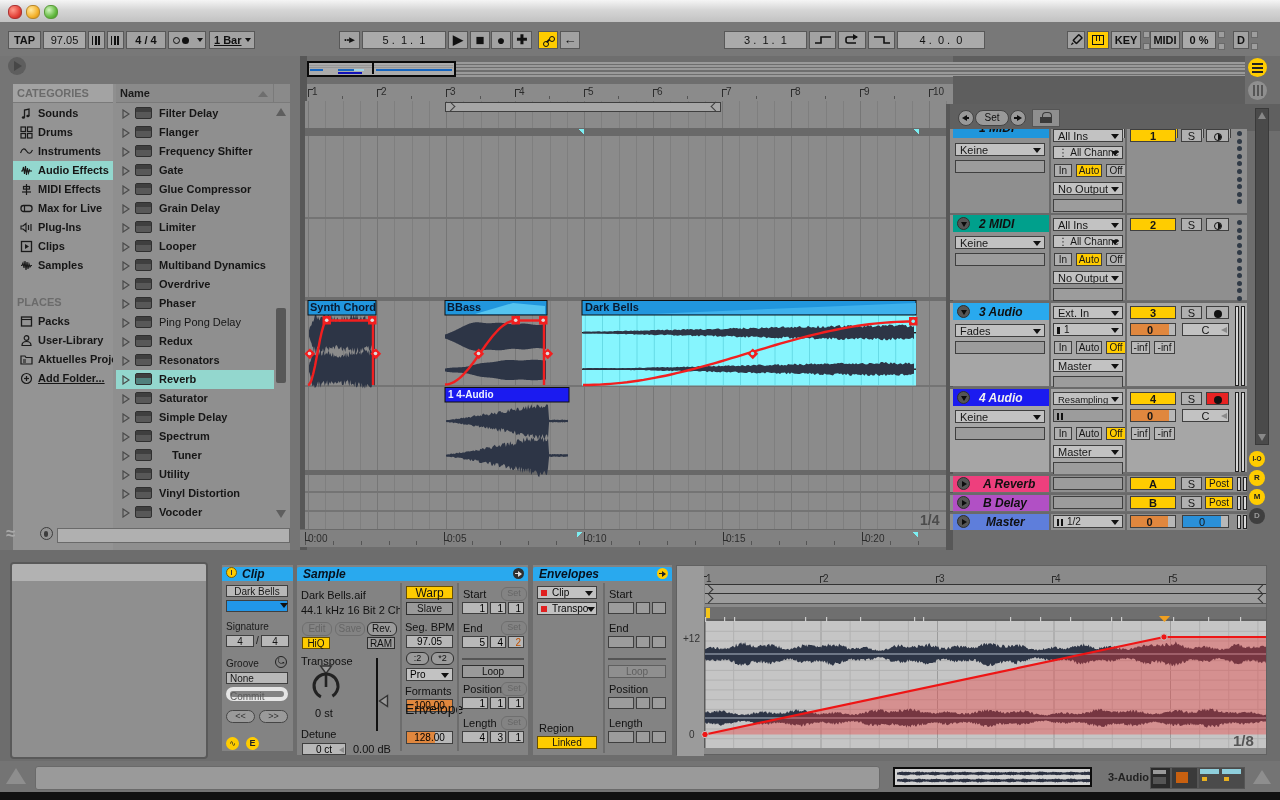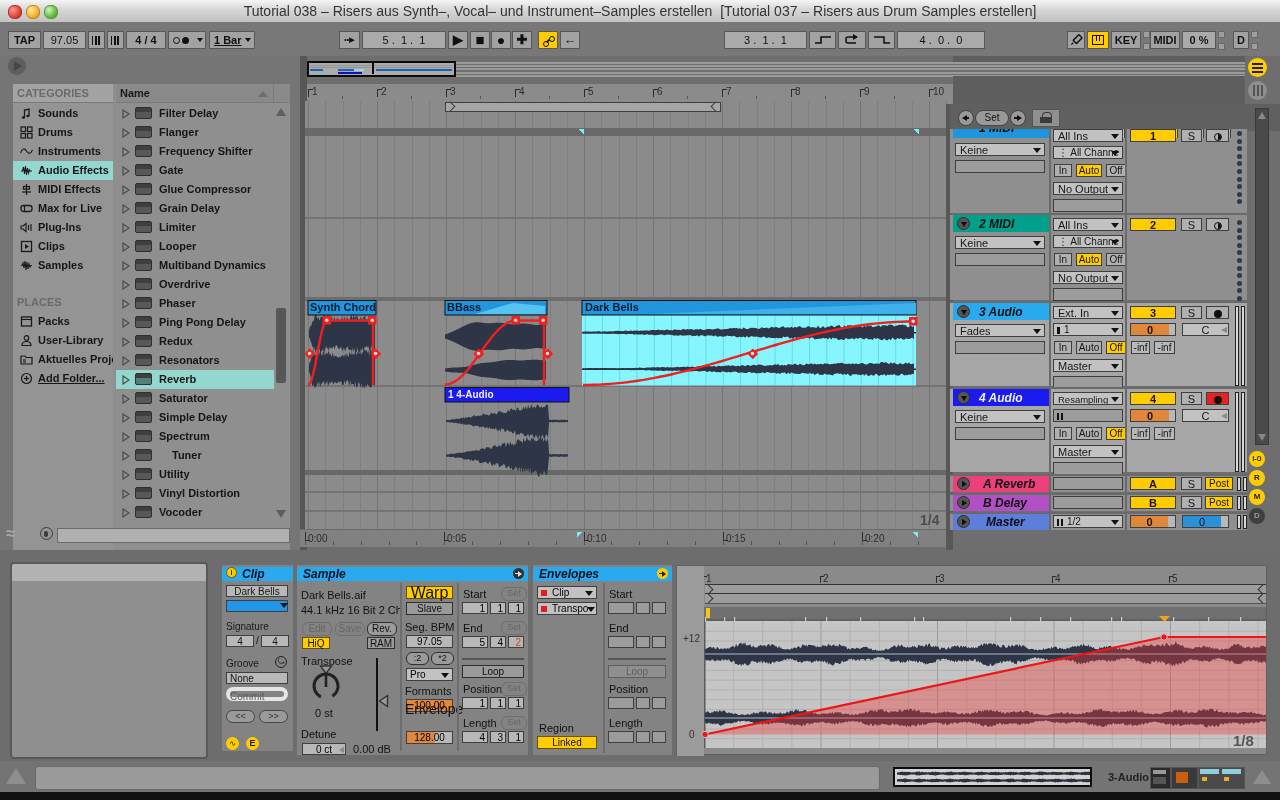--- a/index.html
+++ b/index.html
@@ -8,21 +8,20 @@
 .dd .ar{position:absolute;right:3px;top:50%;margin-top:-2px;width:0;height:0;border-left:4px solid transparent;border-right:4px solid transparent;border-top:5px solid #111;}
 .tbtn{position:absolute;background:#a2a2a2;border:1px solid #585858;box-sizing:border-box;color:#111;font-size:11px;font-weight:bold;text-align:center;}
 .trkname{font-style:italic;font-weight:bold;font-size:12px;}
 .seg{position:absolute;box-sizing:border-box;}
 </style></head><body>
 
 <div class="ab" style="left:0;top:0;width:1280px;height:22px;background:linear-gradient(#f5f5f5,#d6d6d6 45%,#c2c2c2);border-bottom:1px solid #8a8a8a;">
 <div class="ab" style="left:8px;top:5px;width:12px;height:12px;border-radius:6px;background:radial-gradient(circle at 4px 4px,#ff9a8a,#e4443a 60%,#b02015);border:0.5px solid #a33;"></div>
 <div class="ab" style="left:26px;top:5px;width:12px;height:12px;border-radius:6px;background:radial-gradient(circle at 4px 4px,#ffe9a0,#f5b32e 60%,#c8860a);border:0.5px solid #b8872a;"></div>
 <div class="ab" style="left:44px;top:5px;width:12px;height:12px;border-radius:6px;background:radial-gradient(circle at 4px 4px,#d2f5c0,#66bb43 60%,#3d8f1e);border:0.5px solid #5a9a3a;"></div>
-<div class="ab" style="left:0;top:3px;width:1280px;text-align:center;font-size:14px;color:#333;">Tutorial 038 – Risers aus Synth–, Vocal– und Instrument–Samples erstellen&nbsp;&nbsp;[Tutorial 037 – Risers aus Drum Samples erstellen]</div>
 </div>
 <div class="ab" style="left:0;top:22px;width:1280px;height:34px;background:#787878;border-bottom:2px solid #5c5c5c;">
 <div class="tbtn" style="left:8px;top:9px;width:33px;height:18px;line-height:16px;font-size:11px;">TAP</div>
 <div class="tbtn" style="left:43px;top:9px;width:43px;height:18px;line-height:16px;font-size:11px;background:#aaa;font-weight:normal;">97.05</div>
 <div class="tbtn" style="left:88px;top:9px;width:17px;height:18px;line-height:16px;font-size:11px;">
       <span style="position:absolute;left:3px;top:4px;width:9px;height:9px;background:repeating-linear-gradient(90deg,#111 0,#111 1.5px,transparent 1.5px,transparent 3.2px);"></span>
     </div>
 <div class="tbtn" style="left:107px;top:9px;width:17px;height:18px;line-height:16px;font-size:11px;">
       <span style="position:absolute;left:3px;top:4px;width:9px;height:9px;background:repeating-linear-gradient(90deg,#111 0,#111 1.5px,transparent 1.5px,transparent 3.2px);"></span>
     </div>
@@ -286,21 +285,21 @@
     </div>
 <div class="ab" style="left:116px;top:238px;width:158px;height:19px;font-size:11px;font-weight:bold;color:#161616;line-height:19px;">
 <svg style="position:absolute;left:6px;top:5px;" width="8" height="10" viewBox="0 0 8 10">
         <path d="M1 1 L7 5 L1 9 Z" fill="none" stroke="#4a4a4a" stroke-width="1.2"></path>
       </svg>
 <span style="position:absolute;left:19px;top:3px;width:17px;height:12px;background:#585858;border:1px solid #2f2f2f;border-radius:2px;box-sizing:border-box;">
         <span style="position:absolute;left:0px;right:0px;top:0px;height:4px;background:#3f3f3f;"></span>
       </span>
 <span style="position:absolute;left:43px;white-space:nowrap;">Phaser</span>
     </div>
-<div class="ab" style="left:116px;top:257px;width:158px;height:19px;font-size:11px;font-weight:bold;color:#161616;line-height:19px;">
+<div class="ab" style="left:116px;top:257px;width:158px;height:19px;font-size:11px;font-weight:normal;color:#161616;line-height:19px;">
 <svg style="position:absolute;left:6px;top:5px;" width="8" height="10" viewBox="0 0 8 10">
         <path d="M1 1 L7 5 L1 9 Z" fill="none" stroke="#4a4a4a" stroke-width="1.2"></path>
       </svg>
 <span style="position:absolute;left:19px;top:3px;width:17px;height:12px;background:#585858;border:1px solid #2f2f2f;border-radius:2px;box-sizing:border-box;">
         <span style="position:absolute;left:0px;right:0px;top:0px;height:4px;background:#3f3f3f;"></span>
       </span>
 <span style="position:absolute;left:43px;white-space:nowrap;">Ping Pong Delay</span>
     </div>
 <div class="ab" style="left:116px;top:276px;width:158px;height:19px;font-size:11px;font-weight:bold;color:#161616;line-height:19px;">
 <svg style="position:absolute;left:6px;top:5px;" width="8" height="10" viewBox="0 0 8 10">
@@ -982,21 +981,21 @@
     </svg>
 <div class="ab" style="left:18px;top:142px;font-size:11px;color:#111;">0 st</div>
 <div class="ab" style="left:4px;top:163px;font-size:11px;color:#111;">Detune</div>
 <div class="ab" style="left:5px;top:178px;width:44px;height:12px;background:#b8b8b8;border:1px solid #3f3f3f;box-sizing:border-box;font-size:10px;text-align:center;line-height:11px;">0 ct<span style="position:absolute;right:1px;top:2.5px;width:0;height:0;border-top:3px solid transparent;border-bottom:3px solid transparent;border-right:5px solid #8a8a8a;"></span></div>
 <div class="ab" style="left:56px;top:178px;font-size:11px;color:#111;">0.00 dB</div>
 <div class="ab" style="left:79px;top:93px;width:2px;height:73px;background:#111;"></div>
 <svg style="position:absolute;left:81px;top:129px;" width="11" height="14" viewBox="0 0 11 14">
       <path d="M9.5 1.5 L9.5 12.5 L1.5 7 Z" fill="#9a9a9a" stroke="#333" stroke-width="1.4"></path>
     </svg>
 <div class="ab" style="left:103px;top:18px;width:1.5px;height:168px;background:#6d6d6d;"></div>
-<div class="ab" style="left:109px;top:21px;width:47px;height:13px;background:#fc0;border:1px solid #6a5000;box-sizing:border-box;font-size:16px;text-align:center;line-height:12px;color:#111;">Warp</div>
+<div class="ab" style="left:109px;top:21px;width:47px;height:13px;background:#fc0;border:1px solid #6a5000;box-sizing:border-box;font-size:12px;text-align:center;line-height:12px;color:#111;">Warp</div>
 <div class="ab" style="left:109px;top:37px;width:47px;height:13px;background:#9a9a9a;border:1px solid #2f2f2f;box-sizing:border-box;font-size:10px;text-align:center;line-height:12px;color:#111;">Slave</div>
 <div class="ab" style="left:108px;top:56px;font-size:11px;color:#111;">Seg. BPM</div>
 <div class="ab" style="left:109px;top:70px;width:47px;height:13px;background:#b8b8b8;border:1px solid #3f3f3f;box-sizing:border-box;font-size:10px;text-align:center;line-height:12px;">97.05</div>
 <div class="ab" style="left:109px;top:87px;width:21px;height:11px;border:1px solid #2f2f2f;border-radius:6px;font-size:9px;text-align:center;line-height:10px;color:#111;background:#9a9a9a;">:2</div>
 <div class="ab" style="left:134px;top:87px;width:21px;height:11px;border:1px solid #2f2f2f;border-radius:6px;font-size:9px;text-align:center;line-height:10px;color:#111;background:#9a9a9a;">*2</div>
 <div class="ab" style="left:109px;top:103px;width:47px;height:13px;background:#c2c2c2;border:1px solid #3f3f3f;box-sizing:border-box;font-size:10px;line-height:12px;padding-left:3px;">Pro<span style="position:absolute;right:3px;top:3.5px;width:0;height:0;border-left:4px solid transparent;border-right:4px solid transparent;border-top:5px solid #111;"></span></div>
 <div class="ab" style="left:108px;top:120px;font-size:11px;color:#111;">Formants</div>
 <div class="ab" style="left:109px;top:134px;width:47px;height:13px;background:#e0873e;border:1px solid #3f3f3f;box-sizing:border-box;font-size:10px;text-align:center;line-height:12px;">100.00</div>
 <div class="ab" style="left:108px;top:136px;font-size:14px;color:#111;">Envelope</div>
 <div class="ab" style="left:109px;top:166px;width:47px;height:13px;background:#b8b8b8;border:1px solid #3f3f3f;box-sizing:border-box;font-size:10px;text-align:center;line-height:12px;"><span style="position:absolute;left:0;top:0;width:28px;height:11px;background:#e0873e;"></span><span style="position:relative;">128.00</span></div>

